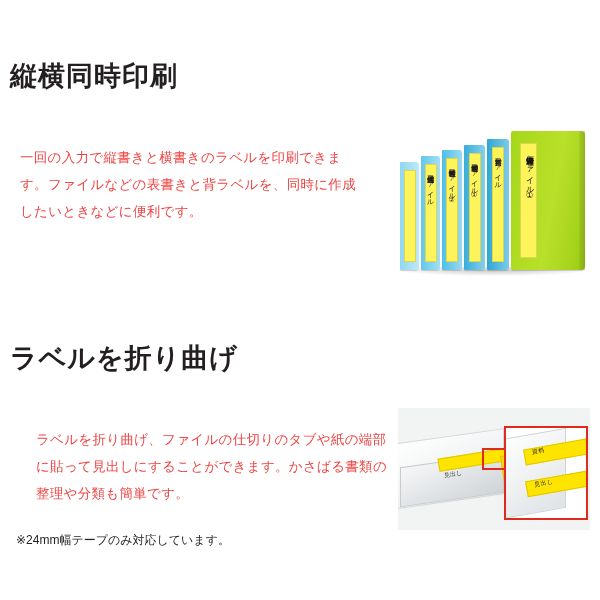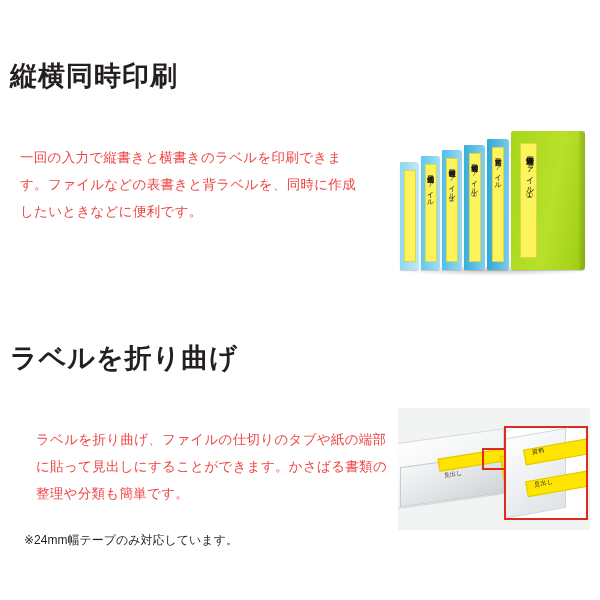--- a/index.html
+++ b/index.html
@@ -64,21 +64,21 @@
   }
   #section-2 .body-text {
     position: absolute;
     left: 20px;
     top: 412px;
     width: 360px;
     margin-left: 16px;
   }
   #section-2 .note-text {
     position: absolute;
-    left: 24px;
+    left: 16px;
     top: 518px;
     width: 360px;
   }
 
   
   .img-binders {
     position: absolute;
     left: 398px;
     top: 128px;
     width: 192px;

